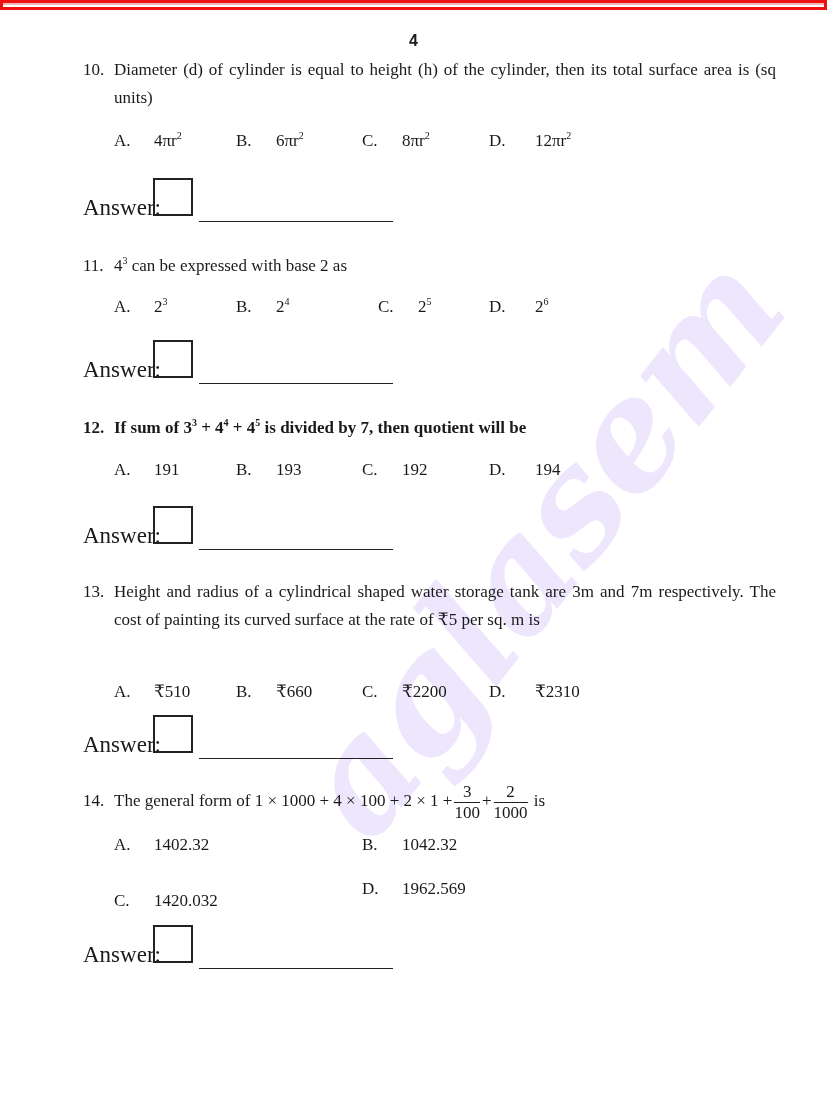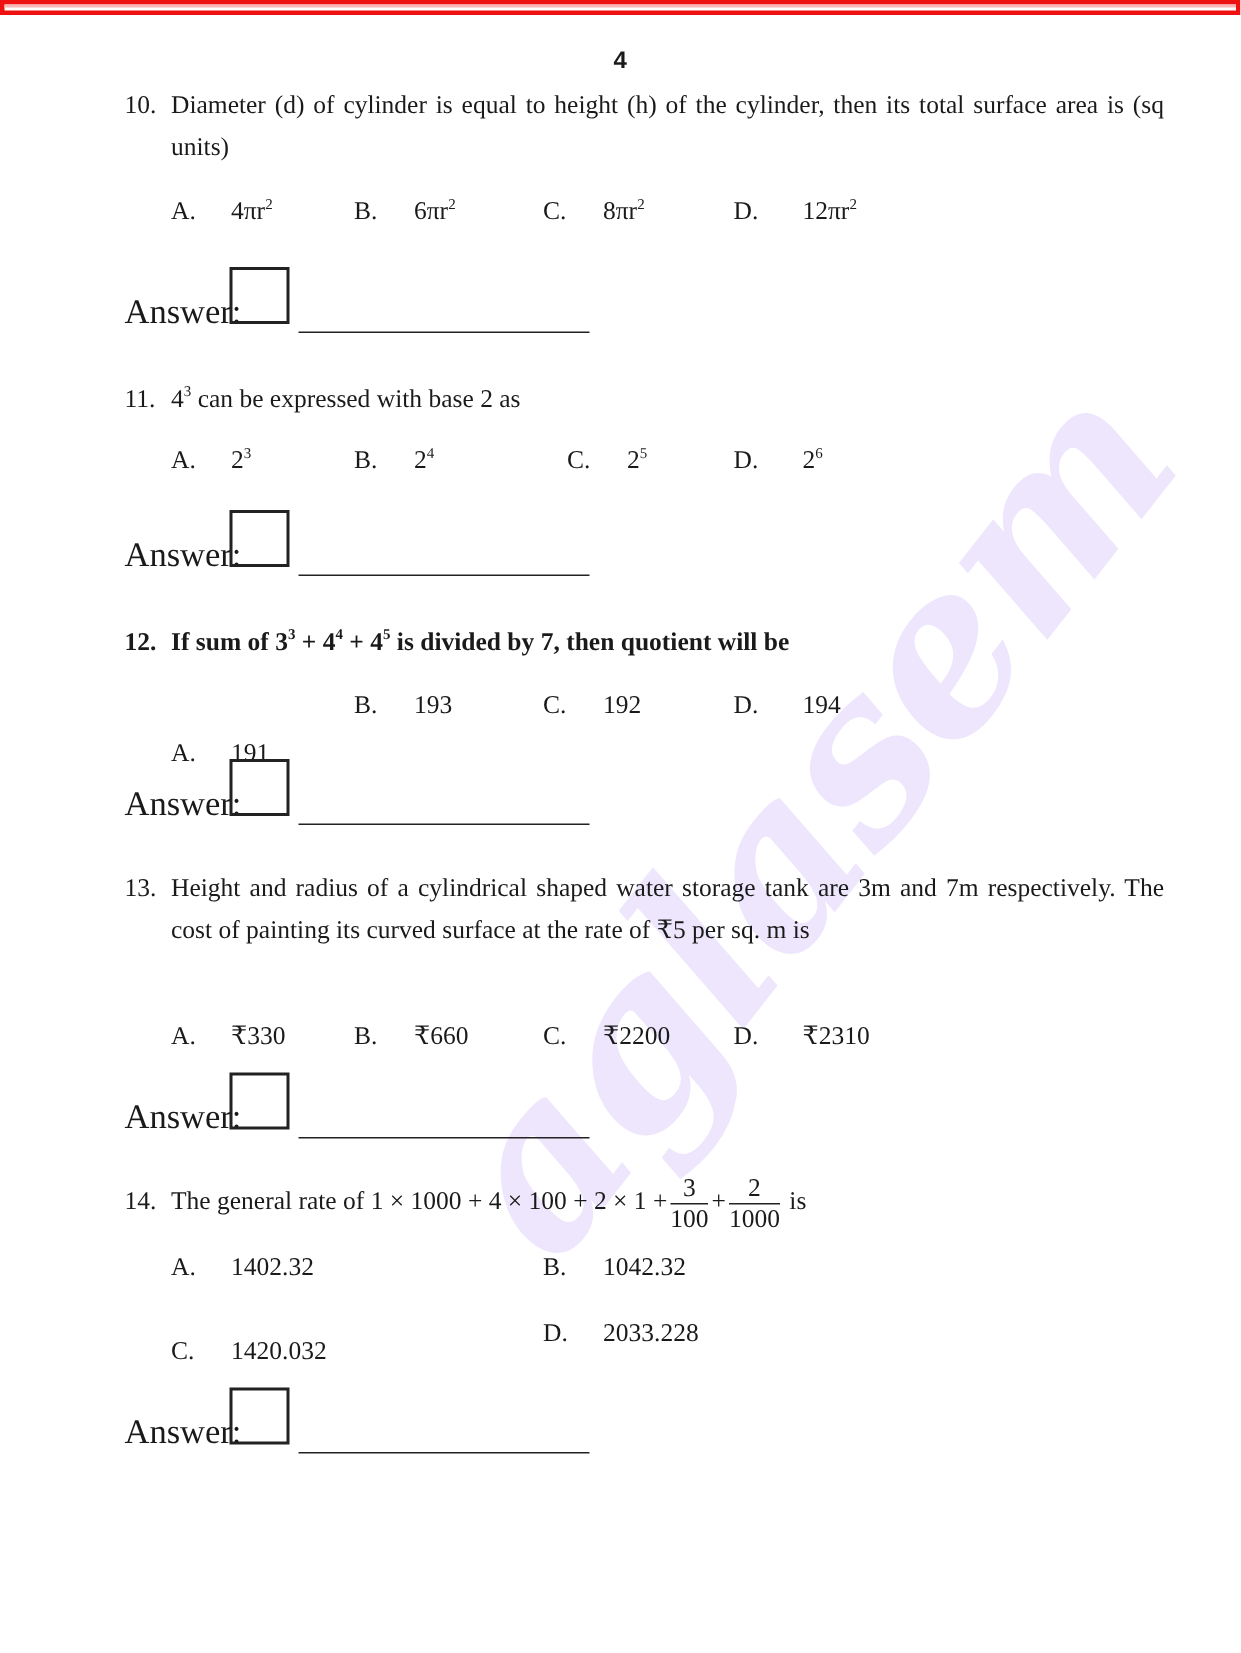--- a/index.html
+++ b/index.html
@@ -66,54 +66,54 @@
   <span class="alabel" style="bottom:2px;">Answer:</span>
   <div class="box" style="top:0;"></div>
   <div class="line" style="top:43px;"></div>
 </div>
 
 <div class="q" style="top:414px;font-weight:bold;">
   <span class="num">12.</span>
   <div class="text"><span>If sum of 3</span><sup>3</sup><span> + 4</span><sup>4</sup><span> + 4</span><sup>5</sup><span> is divided by 7, then quotient will be</span></div>
 </div>
 <div class="opts" style="top:460px;">
-  <div class="opt" style="left:0;margin-top:32px;"><span class="lbl">A.</span><span>191</span></div>
+  <div class="opt" style="left:0;"><span class="lbl">A.</span><span>191</span></div>
   <div class="opt" style="left:122px;"><span class="lbl">B.</span><span>193</span></div>
   <div class="opt" style="left:248px;"><span class="lbl">C.</span><span>192</span></div>
   <div class="opt" style="left:375px;"><span class="lbl" style="width:46px;">D.</span><span>194</span></div>
 </div>
 <div class="answer" style="top:506px; height:45px; width:320px;">
   <span class="alabel" style="bottom:2px;">Answer:</span>
   <div class="box" style="top:0;"></div>
   <div class="line" style="top:43px;"></div>
 </div>
 
 <div class="q" style="top:578px;">
   <span class="num">13.</span>
   <div class="text">Height and radius of a cylindrical shaped water storage tank are 3m and 7m respectively. The cost of painting its curved surface at the rate of ₹5 per sq. m is</div>
 </div>
 <div class="opts" style="top:681px;">
-  <div class="opt" style="left:0;"><span class="lbl">A.</span><span>₹330</span></div>
+  <div class="opt" style="left:0;"><span class="lbl">A.</span><span>₹510</span></div>
   <div class="opt" style="left:122px;"><span class="lbl">B.</span><span>₹660</span></div>
   <div class="opt" style="left:248px;"><span class="lbl">C.</span><span>₹2200</span></div>
   <div class="opt" style="left:375px;"><span class="lbl" style="width:46px;">D.</span><span>₹2310</span></div>
 </div>
 <div class="answer" style="top:715px; height:45px; width:320px;">
   <span class="alabel" style="bottom:2px;">Answer:</span>
   <div class="box" style="top:0;"></div>
   <div class="line" style="top:43px;"></div>
 </div>
 
 <div class="q" style="top:780px; line-height:42px;">
   <span class="num">14.</span>
-  <div class="text" style="text-align:left;"><span>The general rate of </span><span style="font-family:'Liberation Serif', serif;">1 × 1000 + 4 × 100 + 2 × 1 +</span><span class="frac"><span class="n">3</span><span class="d">100</span></span><span>+</span><span class="frac"><span class="n">2</span><span class="d">1000</span></span><span> is</span></div>
+  <div class="text" style="text-align:left;"><span>The general form of </span><span style="font-family:'Liberation Serif', serif;">1 × 1000 + 4 × 100 + 2 × 1 +</span><span class="frac"><span class="n">3</span><span class="d">100</span></span><span>+</span><span class="frac"><span class="n">2</span><span class="d">1000</span></span><span> is</span></div>
 </div>
 <div class="opts" style="top:835px;">
   <div class="opt" style="left:0; top:0;"><span class="lbl">A.</span><span>1402.32</span></div>
   <div class="opt" style="left:248px; top:0;"><span class="lbl">B.</span><span>1042.32</span></div>
   <div class="opt" style="left:0; top:56px;"><span class="lbl">C.</span><span>1420.032</span></div>
-  <div class="opt" style="left:248px; top:44px;"><span class="lbl">D.</span><span>2033.228</span></div>
+  <div class="opt" style="left:248px; top:44px;"><span class="lbl">D.</span><span>1962.569</span></div>
 </div>
 <div class="answer" style="top:925px; height:45px; width:320px;">
   <span class="alabel" style="bottom:2px;">Answer:</span>
   <div class="box" style="top:0;"></div>
   <div class="line" style="top:43px;"></div>
 </div>
 
 </body></html>

